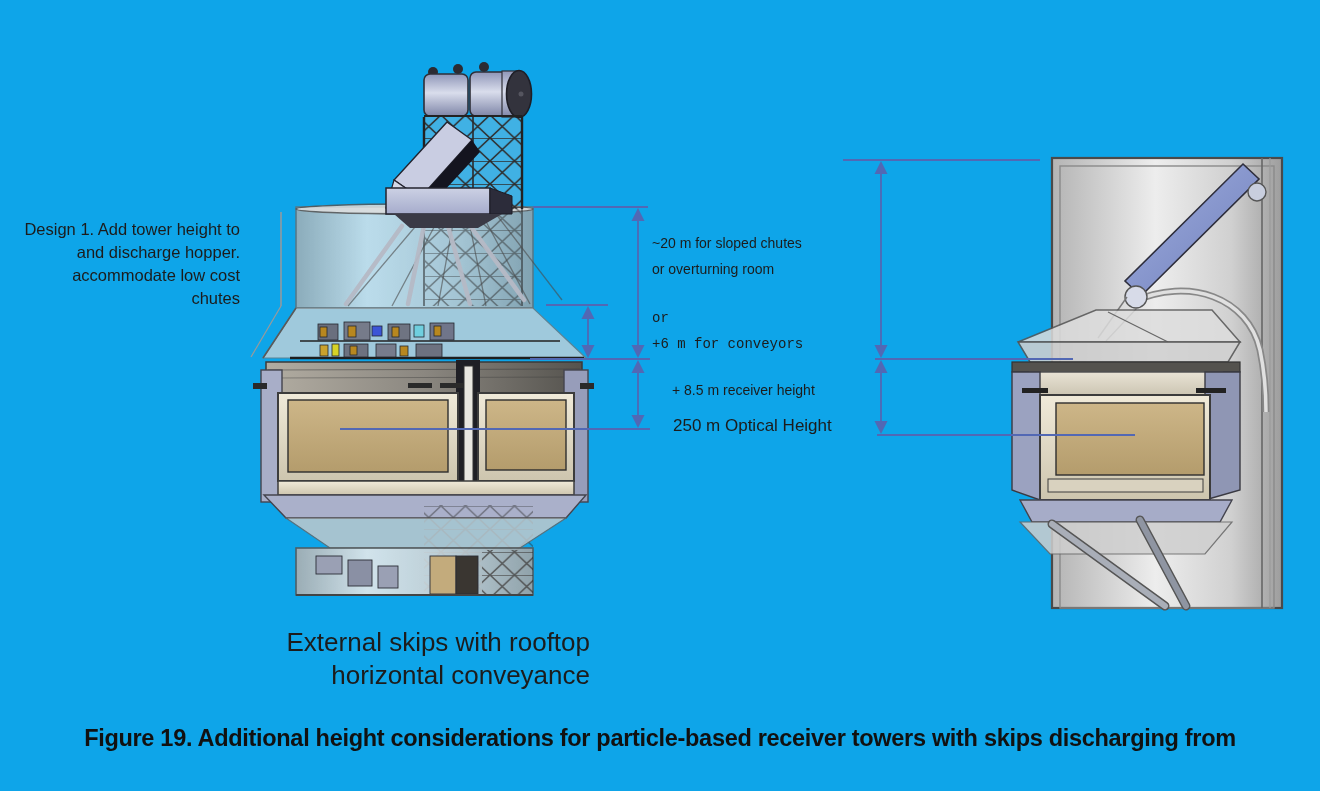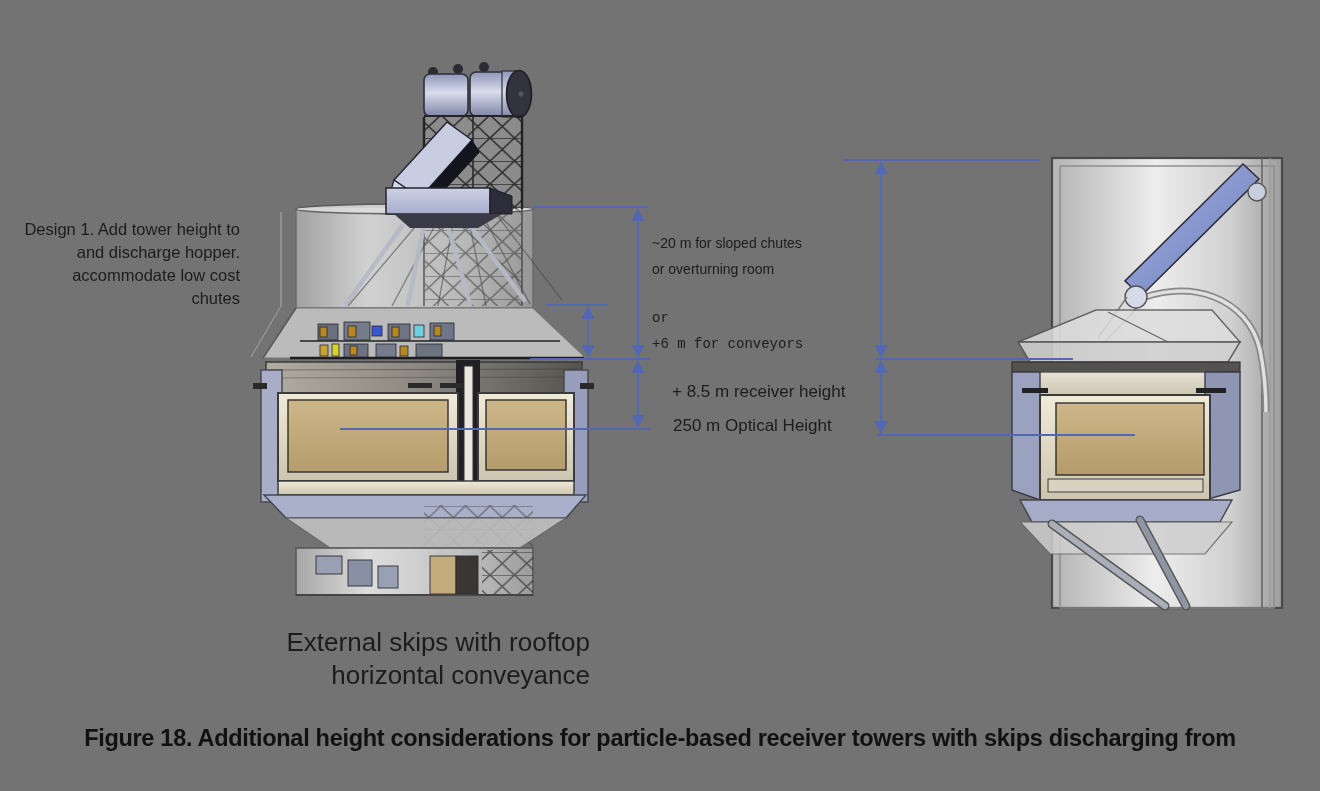--- a/index.html
+++ b/index.html
@@ -1,25 +1,25 @@
 <!DOCTYPE html>
 <html><head>
 <meta charset="utf-8">
 <style>
   html,body{margin:0;padding:0;background:#fff;}
-  #canvas{position:relative;width:1320px;height:791px;background:#737373;overflow:hidden;
+  #canvas{position:relative;width:1320px;height:791px;background:#0ea5e9;overflow:hidden;
           font-family:"Liberation Sans",sans-serif;color:#1c1c1c;}
   #art{position:absolute;left:0;top:0;}
   .txt{position:absolute;white-space:nowrap;}
   .design-notes{left:22px;top:218px;width:218px;text-align:right;font-size:16.5px;line-height:23px;white-space:normal;}
   .design-notes .para{margin:0 0 10px 0;}
   .dim-note{font-size:14px;line-height:26px;}
   .note-20m{left:652px;top:230px;}
   .note-conv{left:652px;top:305px;font-family:Liberation Mono, monospace;}
-  .note-85{left:672px;top:382px;font-size:17px;}
+  .note-85{left:672px;top:382px;font-size:14px;}
   .note-250{left:673px;top:416px;font-size:17px;}
   .diagram-label{font-size:26px;line-height:33px;text-align:right;width:310px;}
   .label-left{left:280px;top:626px;}
   .label-right{left:1002px;top:626px;}
   .caption{left:0;top:726px;width:1320px;text-align:center;font-weight:bold;
            font-size:23.5px;line-height:25px;letter-spacing:-0.3px;color:#111;}
 </style>
 </head>
 <body>
 
@@ -292,16 +292,16 @@
 <div class="txt note-85">+ 8.5 m receiver height</div>
 <div class="txt note-250">250 m Optical Height</div>
 
 <div class="txt diagram-label label-left">
   <div>External skips with rooftop</div>
   <div>horizontal conveyance</div>
 </div>
 
 
 <div class="txt caption">
-  <div>Figure 18. Additional height considerations for particle-based receiver towers with skips discharging from</div>
+  <div>Figure 19. Additional height considerations for particle-based receiver towers with skips discharging from</div>
 </div>
 
 </div>
 
 </body></html>

